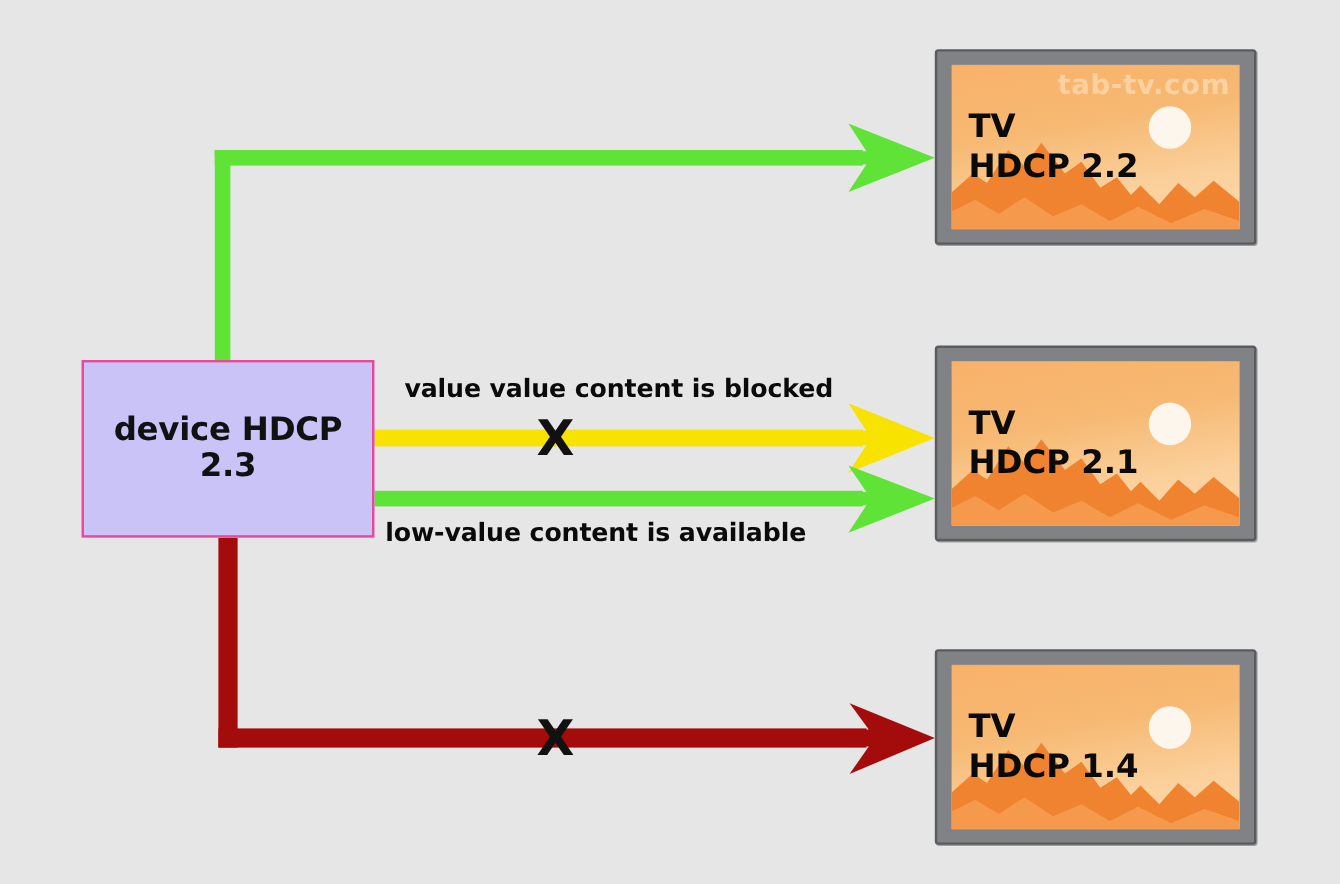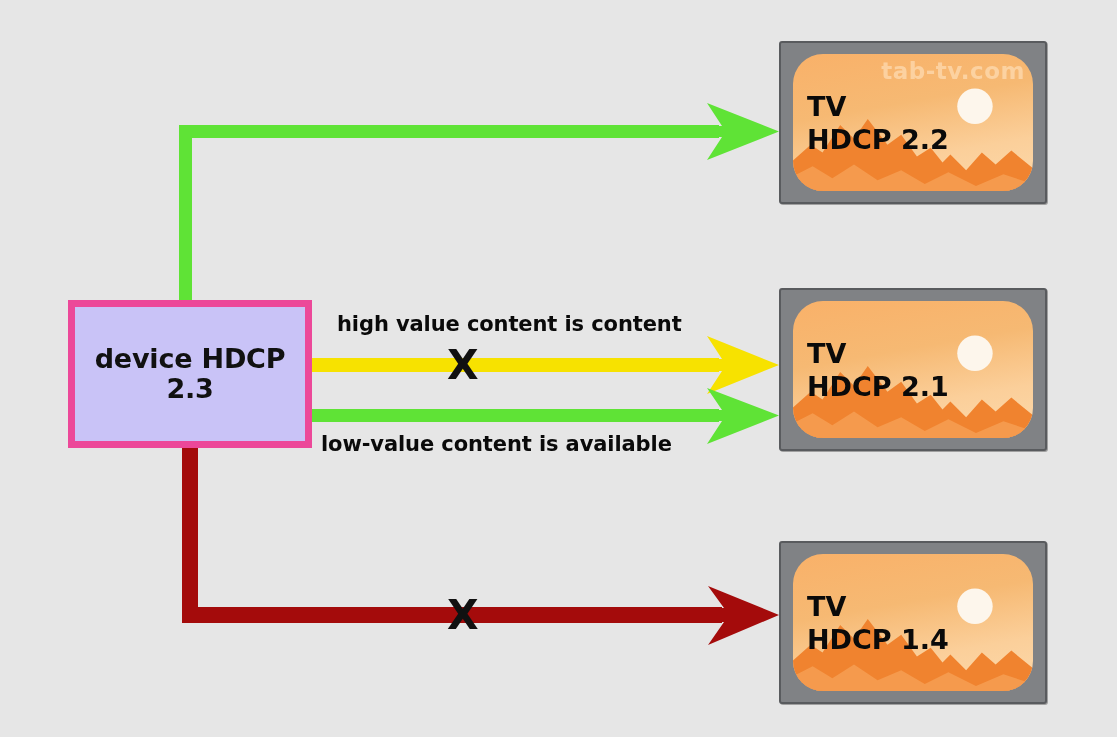--- a/index.html
+++ b/index.html
@@ -17,21 +17,21 @@
   }
 
   
   #device-box {
     position: absolute;
     left: 68px;
     top: 300px;
     width: 244px;
     height: 148px;
     background: #c9c3f7;
-    border: 7px solid #ec4899;
+    border: 2px solid #ec4899;
     box-sizing: border-box;
     display: flex;
     align-items: center;
     justify-content: center;
     z-index: 30;
   }
   #device-box .label {
     font-size: 27px;
     font-weight: bold;
     color: #111111;
@@ -53,21 +53,20 @@
     padding: 11px 12px;
     z-index: 20;
     box-shadow: 1px 1px 0 rgba(0,0,0,0.30);
   }
   .tv-screen {
     position: relative;
     width: 100%;
     height: 100%;
     overflow: hidden;
     background: linear-gradient(170deg, #f9b169 0%, #f6b973 38%, #fbcf9a 70%, #fcd9ab 100%);
-    border-radius: 30px;
   }
   .tv-screen svg {
     position: absolute;
     left: 0;
     top: 0;
     width: 100%;
     height: 100%;
     display: block;
   }
   .watermark {
@@ -166,21 +165,21 @@
       <rect x="182" y="607" width="540" height="16" fill="#a40b0b"></rect>
       <path d="M 779 615 L 708 586 L 724 608 L 706 608 L 706 622 L 724 622 L 708 645 Z" fill="#a40b0b"></path>
     </g>
   </svg>
 
   <div id="device-box">
     <div class="label">device HDCP
 2.3</div>
   </div>
 
-  <div class="conn-label" id="label-blocked">high value content is content</div>
+  <div class="conn-label" id="label-blocked">value value content is blocked</div>
 
   <div class="conn-label" id="label-available">low-value content is available</div>
 
   <div class="x-mark" id="x-middle">X</div>
   <div class="x-mark" id="x-bottom">X</div>
 
   <div class="tv" id="tv-top">
     <div class="tv-screen">
       <svg viewBox="0 0 244 139" preserveAspectRatio="none">
         <circle cx="185" cy="53" r="18" fill="#fdf6ec"></circle>

